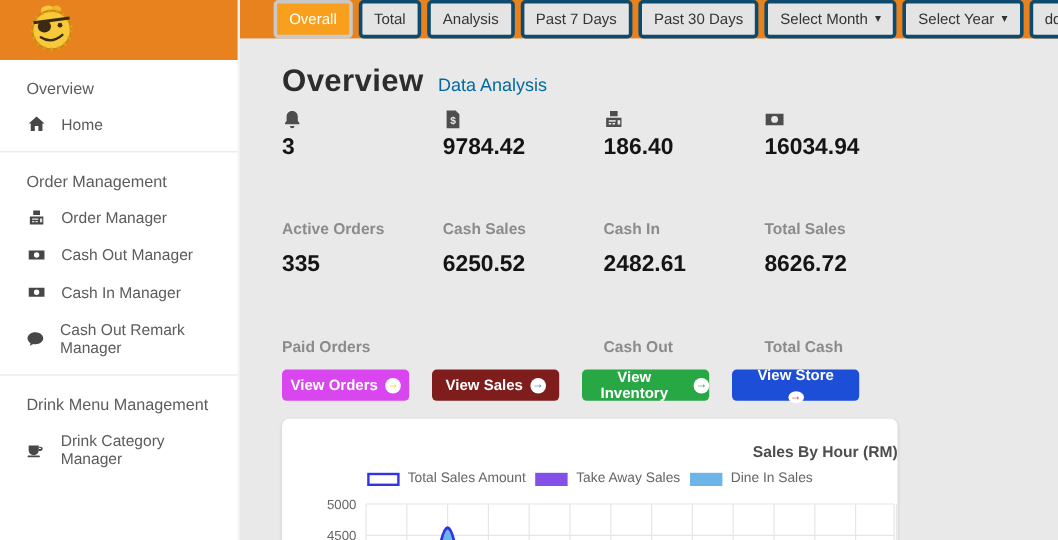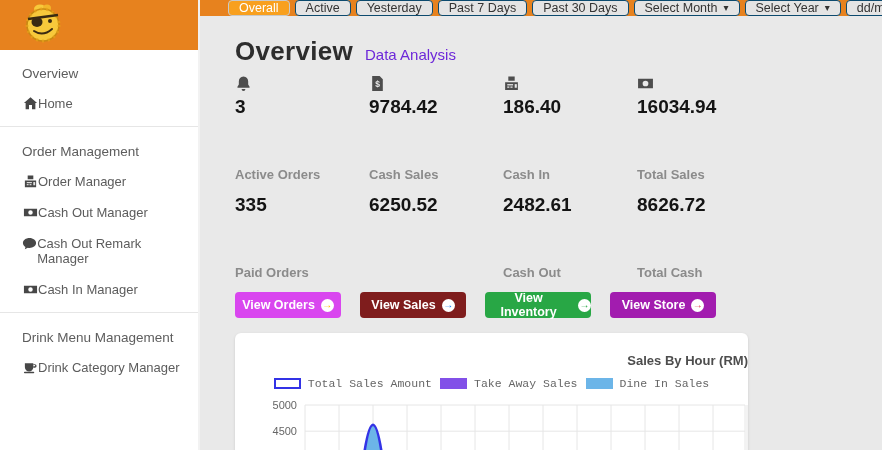--- a/index.html
+++ b/index.html
@@ -5,60 +5,60 @@
   * { margin:0; padding:0; box-sizing:border-box; }
   html,body { width:882px; height:450px; overflow:hidden; background:#E9E9E9;
               font-family:"Liberation Sans", sans-serif; }
   .app { display:flex; width:882px; height:450px; }
 
   
   .sidebar { width:200px; background:#FFFFFF; border-right:2px solid #F2F2F2; flex:0 0 200px; }
   .side-header { height:50px; background:#E7821E; display:flex; align-items:center; padding-left:22px; }
   .side-nav { padding-top:6px; }
   .section-title { font-size:13.5px; color:#5D5D5D; padding:10px 10px 7px 22px; }
-  .nav-item { display:flex; align-items:flex-start; padding:8px 10px 8px 22px;
+  .nav-item { display:flex; align-items:center; gap:13px; padding:8px 10px 8px 22px;
               font-size:13px; color:#5C5C5C; cursor:pointer; }
   .nav-item .icn { width:16px; display:flex; justify-content:center; color:#474747; }
   .nav-item .icn svg { width:15px; height:15px; }
   .side-divider { border:none; border-top:1px solid #E6E6E6; margin:7px 0; }
 
   
   .main { flex:1; display:flex; flex-direction:column; }
   .main-header { height:54px; background:#E7821E; display:flex; align-items:flex-end; gap:5px; padding-left:28px; }
-  .tab { height:16px; line-height:22px; padding:0 10px; font-size:12.5px; color:#333;
-         background:#E4E4E4; border:1px solid #0c4a6e; border-radius:4px;
+  .tab { height:32px; line-height:22px; padding:0 10px; font-size:12.5px; color:#333;
+         background:#E4E4E4; border:3px solid #0c4a6e; border-radius:4px;
          display:flex; align-items:center; gap:6px; cursor:pointer; white-space:nowrap; }
   .tab.active { background:#F8A01E; color:#FFFFFF; border-color:#C9C9C9; }
   .tab .chev { font-size:10px; line-height:1; }
 
   .content { padding:20px 0 0 35px; }
 
   .page-title-row { display:flex; align-items:baseline; gap:12px; }
   .page-title { font-size:26px; font-weight:800; color:#2D2D2D; letter-spacing:.3px; }
-  .page-subtitle { font-size:15px; color:#6d28d9; }
+  .page-subtitle { font-size:15px; color:#0369a1; }
 
   .stats-grid { margin-top:8px; display:grid; grid-template-columns:repeat(4,134px); row-gap:11px; }
   .stat { display:flex; flex-direction:column; }
   .stat .stat-icon { height:19px; color:#4D4D4D; margin-bottom:2px; }
   .stat .stat-icon svg { height:17px; }
   .stat .stat-value { font-size:19px; font-weight:800; color:#141414; line-height:22px; }
   .stat .stat-label { font-size:13px; font-weight:700; color:#8B8B8B; line-height:17px;margin-top:48px; }
 
   .actions-row { margin-top:11px; display:flex; gap:19px; }
   .action-btn { width:106px; height:26px; border:none; border-radius:4px; color:#fff;
                 font-size:12.5px; font-weight:700; display:flex; align-items:center;
                 justify-content:center; gap:6px; cursor:pointer; font-family:inherit; }
   .action-btn .arrow-circle { width:13px; height:13px; border-radius:50%; background:#FFFFFF;
                 display:flex; align-items:center; justify-content:center;
                 font-size:10px; font-weight:800; line-height:1; }
 
   .chart-card { margin-top:15px; width:513px; background:#FFFFFF; border-radius:6px;
                 box-shadow:0 1px 3px rgba(0,0,0,.13); padding-top:20px; height:260px; }
   .chart-title { text-align:right; font-size:13px; font-weight:700; color:#4D4D4D; }
-  .chart-legend { display:flex; justify-content:center; align-items:center; gap:8px; margin-top:9px;font-family:Liberation Mono, monospace; }
+  .chart-legend { display:flex; justify-content:center; align-items:center; gap:8px; margin-top:9px; }
   .legend-item { display:flex; align-items:center; gap:7px; cursor:pointer; }
   .legend-swatch { width:27px; height:11px; }
   .legend-label { font-size:11.5px; color:#666; }
   #chart-svg { display:block; margin-top:3px; }
 </style>
 </head>
 <body>
 
 <div class="app">
 
@@ -109,34 +109,34 @@
         <span class="icn">
           <svg viewBox="0 0 16 16">
               <path fill-rule="evenodd" fill="currentColor" d="M1 4h14v8H1Z M8 5.6a2.4 2.4 0 1 0 0 4.8 2.4 2.4 0 0 0 0-4.8Z"></path>
             </svg>
         </span>
         <span>Cash Out Manager</span>
       </div>
 
       <div class="nav-item">
         <span class="icn">
+          <svg viewBox="0 0 16 16">
+              <path fill-rule="evenodd" fill="currentColor" d="M1 4h14v8H1Z M8 5.6a2.4 2.4 0 1 0 0 4.8 2.4 2.4 0 0 0 0-4.8Z"></path>
+            </svg>
+        </span>
+        <span>Cash In Manager</span>
+      </div>
+
+      <div class="nav-item">
+        <span class="icn">
           <svg viewBox="0 0 16 16" fill="currentColor">
               <path d="M8 2C4.1 2 1 4.4 1 7.4c0 1.8 1.1 3.3 2.7 4.3L3 14l3.2-1.5c.6.1 1.2.2 1.8.2 3.9 0 7-2.4 7-5.3S11.9 2 8 2Z"></path>
             </svg>
         </span>
         <span>Cash Out Remark Manager</span>
-      </div>
-
-      <div class="nav-item">
-        <span class="icn">
-          <svg viewBox="0 0 16 16">
-              <path fill-rule="evenodd" fill="currentColor" d="M1 4h14v8H1Z M8 5.6a2.4 2.4 0 1 0 0 4.8 2.4 2.4 0 0 0 0-4.8Z"></path>
-            </svg>
-        </span>
-        <span>Cash In Manager</span>
       </div>
 
 
       <hr class="side-divider">
       <div class="section-title">Drink Menu Management</div>
 
       <div class="nav-item">
         <span class="icn">
           <svg viewBox="0 0 16 16" fill="currentColor">
               <path d="M2 3.5h9v4.2a4.5 4.5 0 0 1-9 0Z"></path>
@@ -154,24 +154,24 @@
 
     </nav>
   </aside>
 
   <div class="main">
     <header class="main-header">
       <button class="tab active">
           <span>Overall</span>
         </button>
       <button class="tab">
-          <span>Active</span>
-        </button>
-      <button class="tab">
-          <span>Yesterday</span>
+          <span>Total</span>
+        </button>
+      <button class="tab">
+          <span>Analysis</span>
         </button>
       <button class="tab">
           <span>Past 7 Days</span>
         </button>
       <button class="tab">
           <span>Past 30 Days</span>
         </button>
       <button class="tab">
         <span>Select Month</span>
         <span class="chev">▾</span>
@@ -258,21 +258,21 @@
           <span class="arrow-circle" style="color: rgb(255, 193, 7);">→</span>
         </button>
         <button class="action-btn" style="background: #7f1d1d;">
           <span>View Sales</span>
           <span class="arrow-circle" style="color: rgb(23, 120, 242);">→</span>
         </button>
         <button class="action-btn" style="background: rgb(40, 167, 69);">
           <span>View Inventory</span>
           <span class="arrow-circle" style="color: rgb(40, 167, 69);">→</span>
         </button>
-        <button class="action-btn" style="background: #a21caf;">
+        <button class="action-btn" style="background: #1d4ed8; flex-direction: column;">
           <span>View Store</span>
           <span class="arrow-circle" style="color: rgb(220, 53, 69);">→</span>
         </button>
       </div>
 
       <div class="chart-card">
         <div class="chart-title">Sales By Hour (RM)</div>
         <div class="chart-legend" id="chart-legend">
             <span class="legend-item">
               <span class="legend-swatch" style="background: rgb(255, 255, 255); border: 2px solid rgb(51, 51, 230);"></span>

